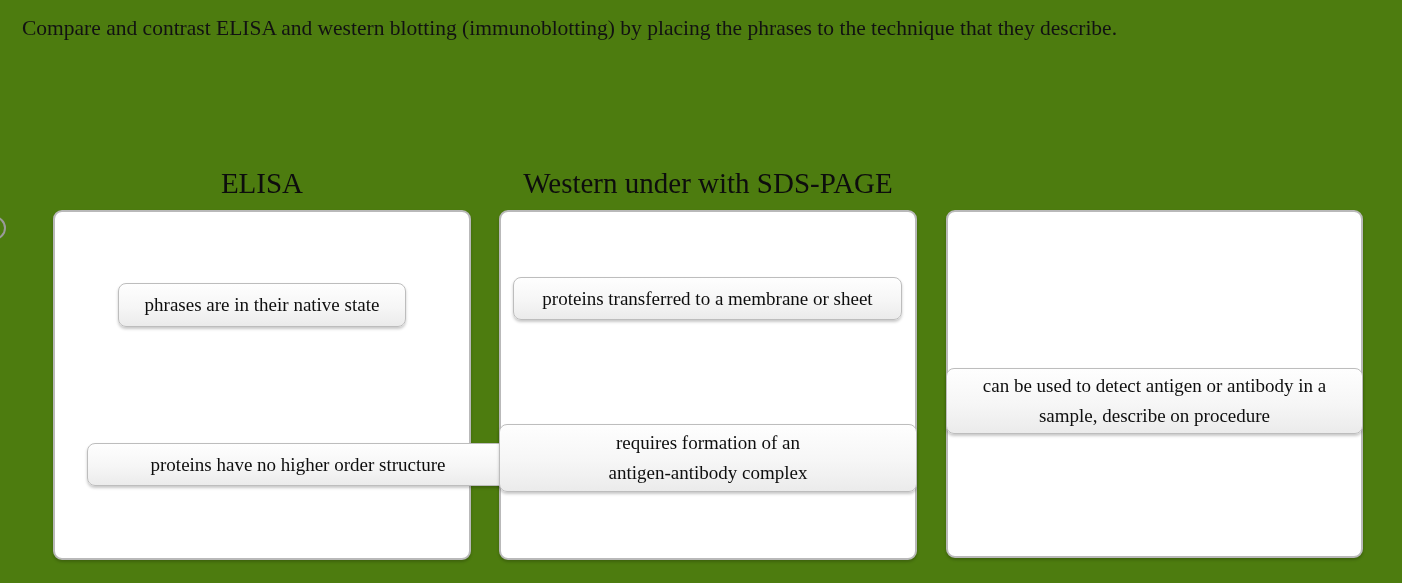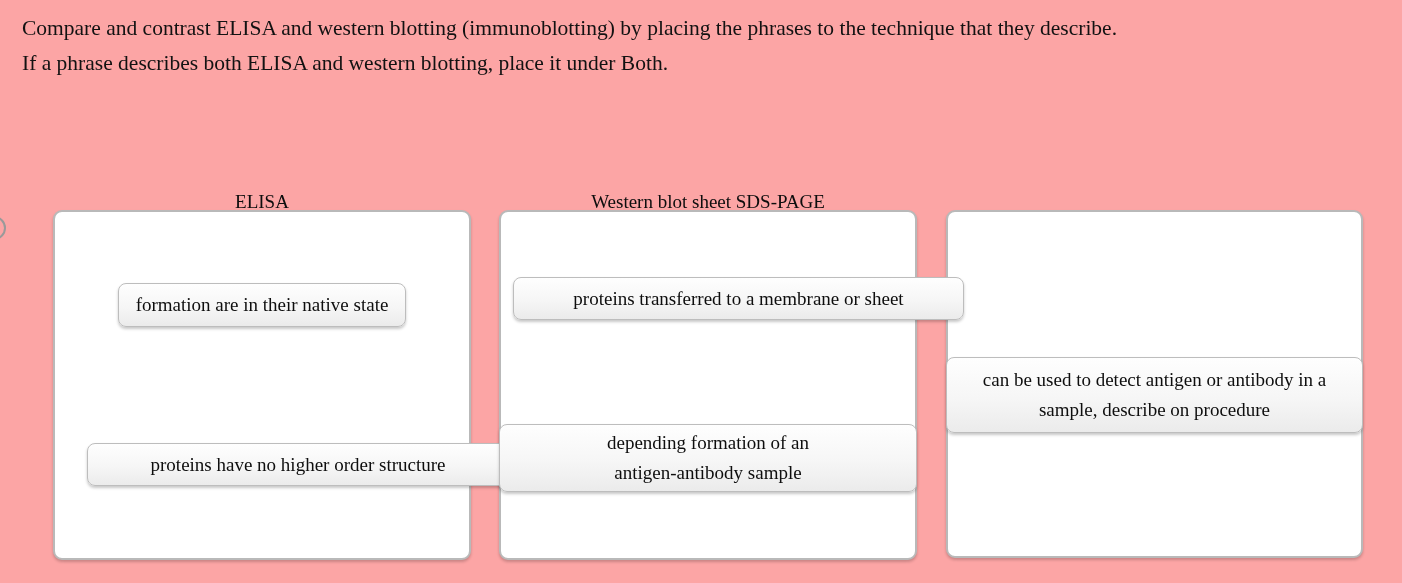--- a/index.html
+++ b/index.html
@@ -5,42 +5,41 @@
   html, body {
     margin: 0;
     padding: 0;
     background: #ffffff;
   }
   .screen {
     position: relative;
     width: 1402px;
     height: 583px;
     overflow: hidden;
-    background: #fca5a5;
+    background: #4d7c0f;
     font-family: "Liberation Serif", "DejaVu Serif", serif;
     color: #111111;
   }
   .instructions {
     position: absolute;
     left: 22px;
     top: 11px;
     width: 1375px;
     font-size: 21.5px;
     line-height: 35px;
     color: #121212;
   }
   .col-header {
     position: absolute;
     top: 168px;
     height: 30px;
     text-align: center;
-    font-size: 19px;
+    font-size: 29px;
     line-height: 30px;
     color: #0d0d0d;
-    margin-top: 19px;
   }
   .dropzone {
     position: absolute;
     box-sizing: border-box;
     background: #ffffff;
     border: 2px solid #b9b9b9;
     border-radius: 9px;
     box-shadow: 0 2px 3px rgba(0,0,0,0.20);
   }
   .chip {
@@ -75,43 +74,42 @@
 </style>
 </head>
 <body>
 
 <div class="screen">
 
   <span class="edge-arc"></span>
 
   <div class="instructions">
     <div>Compare and contrast ELISA and western blotting (immunoblotting) by placing the phrases to the technique that they describe.</div>
-    <div>If a phrase describes both ELISA and western blotting, place it under Both.</div>
   </div>
 
   <div class="col-header" style="left:53px; width:418px;">ELISA</div>
-  <div class="col-header" style="left:499px; width:418px;">Western blot sheet SDS-PAGE</div>
+  <div class="col-header" style="left:499px; width:418px;">Western under with SDS-PAGE</div>
 
   <div class="dropzone" style="left:53px; top:210px; width:418px; height:350px;"></div>
   <div class="dropzone" style="left:499px; top:210px; width:418px; height:350px;"></div>
   <div class="dropzone" style="left:946px; top:210px; width:417px; height:348px;"></div>
 
   <div class="chip" style="left:118px; top:283px; width:288px; height:44px;">
-    <span class="chip-line">formation are in their native state</span>
+    <span class="chip-line">phrases are in their native state</span>
   </div>
   <div class="chip" style="left:87px; top:443px; width:422px; height:43px;">
     <span class="chip-line">proteins have no higher order structure</span>
   </div>
 
-  <div class="chip" style="left:513px; top:277px; width:451px; height:43px;">
+  <div class="chip" style="left:513px; top:277px; width:389px; height:43px;">
     <span class="chip-line">proteins transferred to a membrane or sheet</span>
   </div>
   <div class="chip" style="left:499px; top:424px; width:418px; height:68px;">
-    <span class="chip-line">depending formation of an</span>
-    <span class="chip-line">antigen-antibody sample</span>
+    <span class="chip-line">requires formation of an</span>
+    <span class="chip-line">antigen-antibody complex</span>
   </div>
 
-  <div class="chip" style="left:946px; top:357px; width:417px; height:76px;">
+  <div class="chip" style="left:946px; top:368px; width:417px; height:66px;">
     <span class="chip-line">can be used to detect antigen or antibody in a</span>
     <span class="chip-line">sample, describe on procedure</span>
   </div>
 
 </div>
 
 </body></html>

